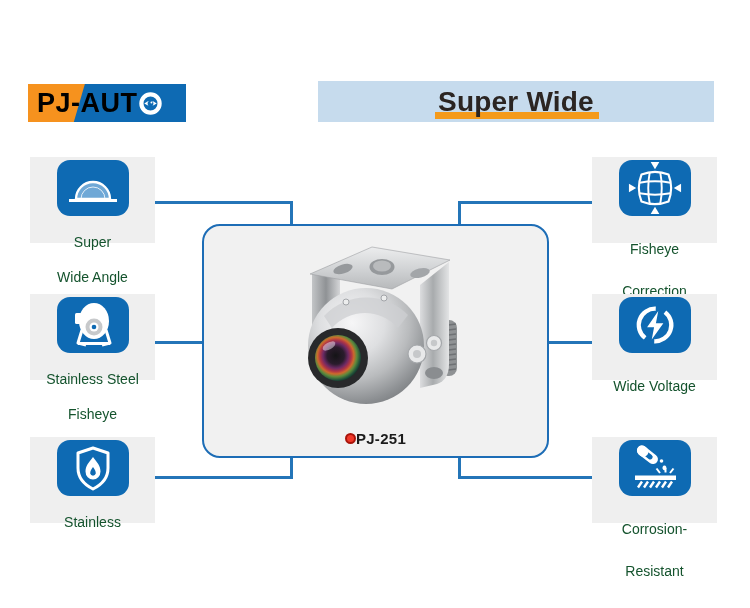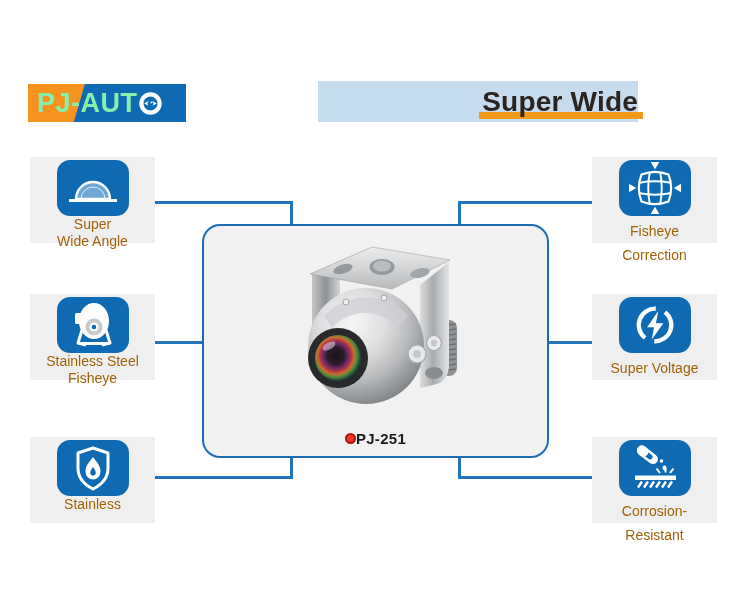--- a/index.html
+++ b/index.html
@@ -19,31 +19,31 @@
   }
   .logo-orange {
     position: absolute; inset: 0;
     background: #f6921e;
     clip-path: polygon(0 0, 36% 0, 29% 100%, 0 100%);
   }
   .logo-text {
     position: absolute; inset: 0;
     display: flex; align-items: center;
     padding-left: 9px;
-    color: #86efac; font-size: 27px; font-weight: bold; letter-spacing: 0.5px;
+    color: #000000; font-size: 27px; font-weight: bold; letter-spacing: 0.5px;
     white-space: nowrap;
   }
   .logo-text .eye-o { margin-left: 1px; }
 
   
   .title-bar {
     position: absolute; left: 318px; top: 81px;
-    width: 320px; height: 41px;
+    width: 396px; height: 41px;
     background: #c6dbed;
-    display: flex; align-items: center; justify-content: flex-end;
+    display: flex; align-items: center; justify-content: center;
     z-index: 0;
   }
   .title-bar .t {
     font-size: 28px; font-weight: bold; color: #2b2522;
     white-space: nowrap; letter-spacing: 0.2px;
   }
   .title-underlined { position: relative; }
   .title-underlined::after {
     content: ""; position: absolute; z-index: -1;
     left: -3px; right: -5px; bottom: -1px; height: 7px;
@@ -57,22 +57,22 @@
     background: #efefef;
     display: flex; flex-direction: column; align-items: center;
     padding-top: 3px;
   }
   .feature .icon-tile {
     width: 72px; height: 56px; flex: 0 0 56px;
     background: #0e6ab3; border-radius: 13px;
     display: flex; align-items: center; justify-content: center;
   }
   .feature .lbl {
-    margin-top: 1px; font-size: 14px; line-height: 1.12;
-    color: #a16207; text-align: center; white-space: nowrap;
+    margin-top: 19px; font-size: 14px; line-height: 1.12;
+    color: #14532d; text-align: center; white-space: nowrap;
   }
   .fl { left: 30px; }
   .fr { left: 592px; gap: 7px; }
   .row1 { top: 157px; } .row2 { top: 294px; } .row3 { top: 437px; }
 
   
   .line { position: absolute; background: #2475b8; }
 
   
   .panel {
@@ -173,21 +173,21 @@
 </div>
 
 <div class="feature fr row2">
   <div class="icon-tile">
     <svg width="52" height="52" viewBox="0 0 56 56">
       <path d="M 28.8 10.5 A 17.5 17.5 0 0 0 17.4 41.9" fill="none" stroke="#fff" stroke-width="4.6"></path>
       <path d="M 27.2 45.5 A 17.5 17.5 0 0 0 38.7 14.1" fill="none" stroke="#fff" stroke-width="4.6"></path>
       <path d="M31.5 13 L19.5 30.5 L27 30.5 L24.5 43.5 L37 26 L29 26 Z" fill="#fff"></path>
     </svg>
   </div>
-  <div class="lbl">Super Voltage</div>
+  <div class="lbl">Wide Voltage</div>
   <div class="lbl"></div>
 </div>
 
 <div class="feature fr row3">
   <div class="icon-tile">
     <svg width="56" height="50" viewBox="0 0 56 50">
       <g transform="rotate(38 22 13)">
         <rect x="8" y="8" width="24" height="10" rx="5" fill="#fff"></rect>
         <rect x="12" y="10.5" width="14" height="5" rx="2.5" fill="#0e6ab3"></rect>
         <rect x="8" y="8" width="12" height="10" rx="5" fill="#fff"></rect>

